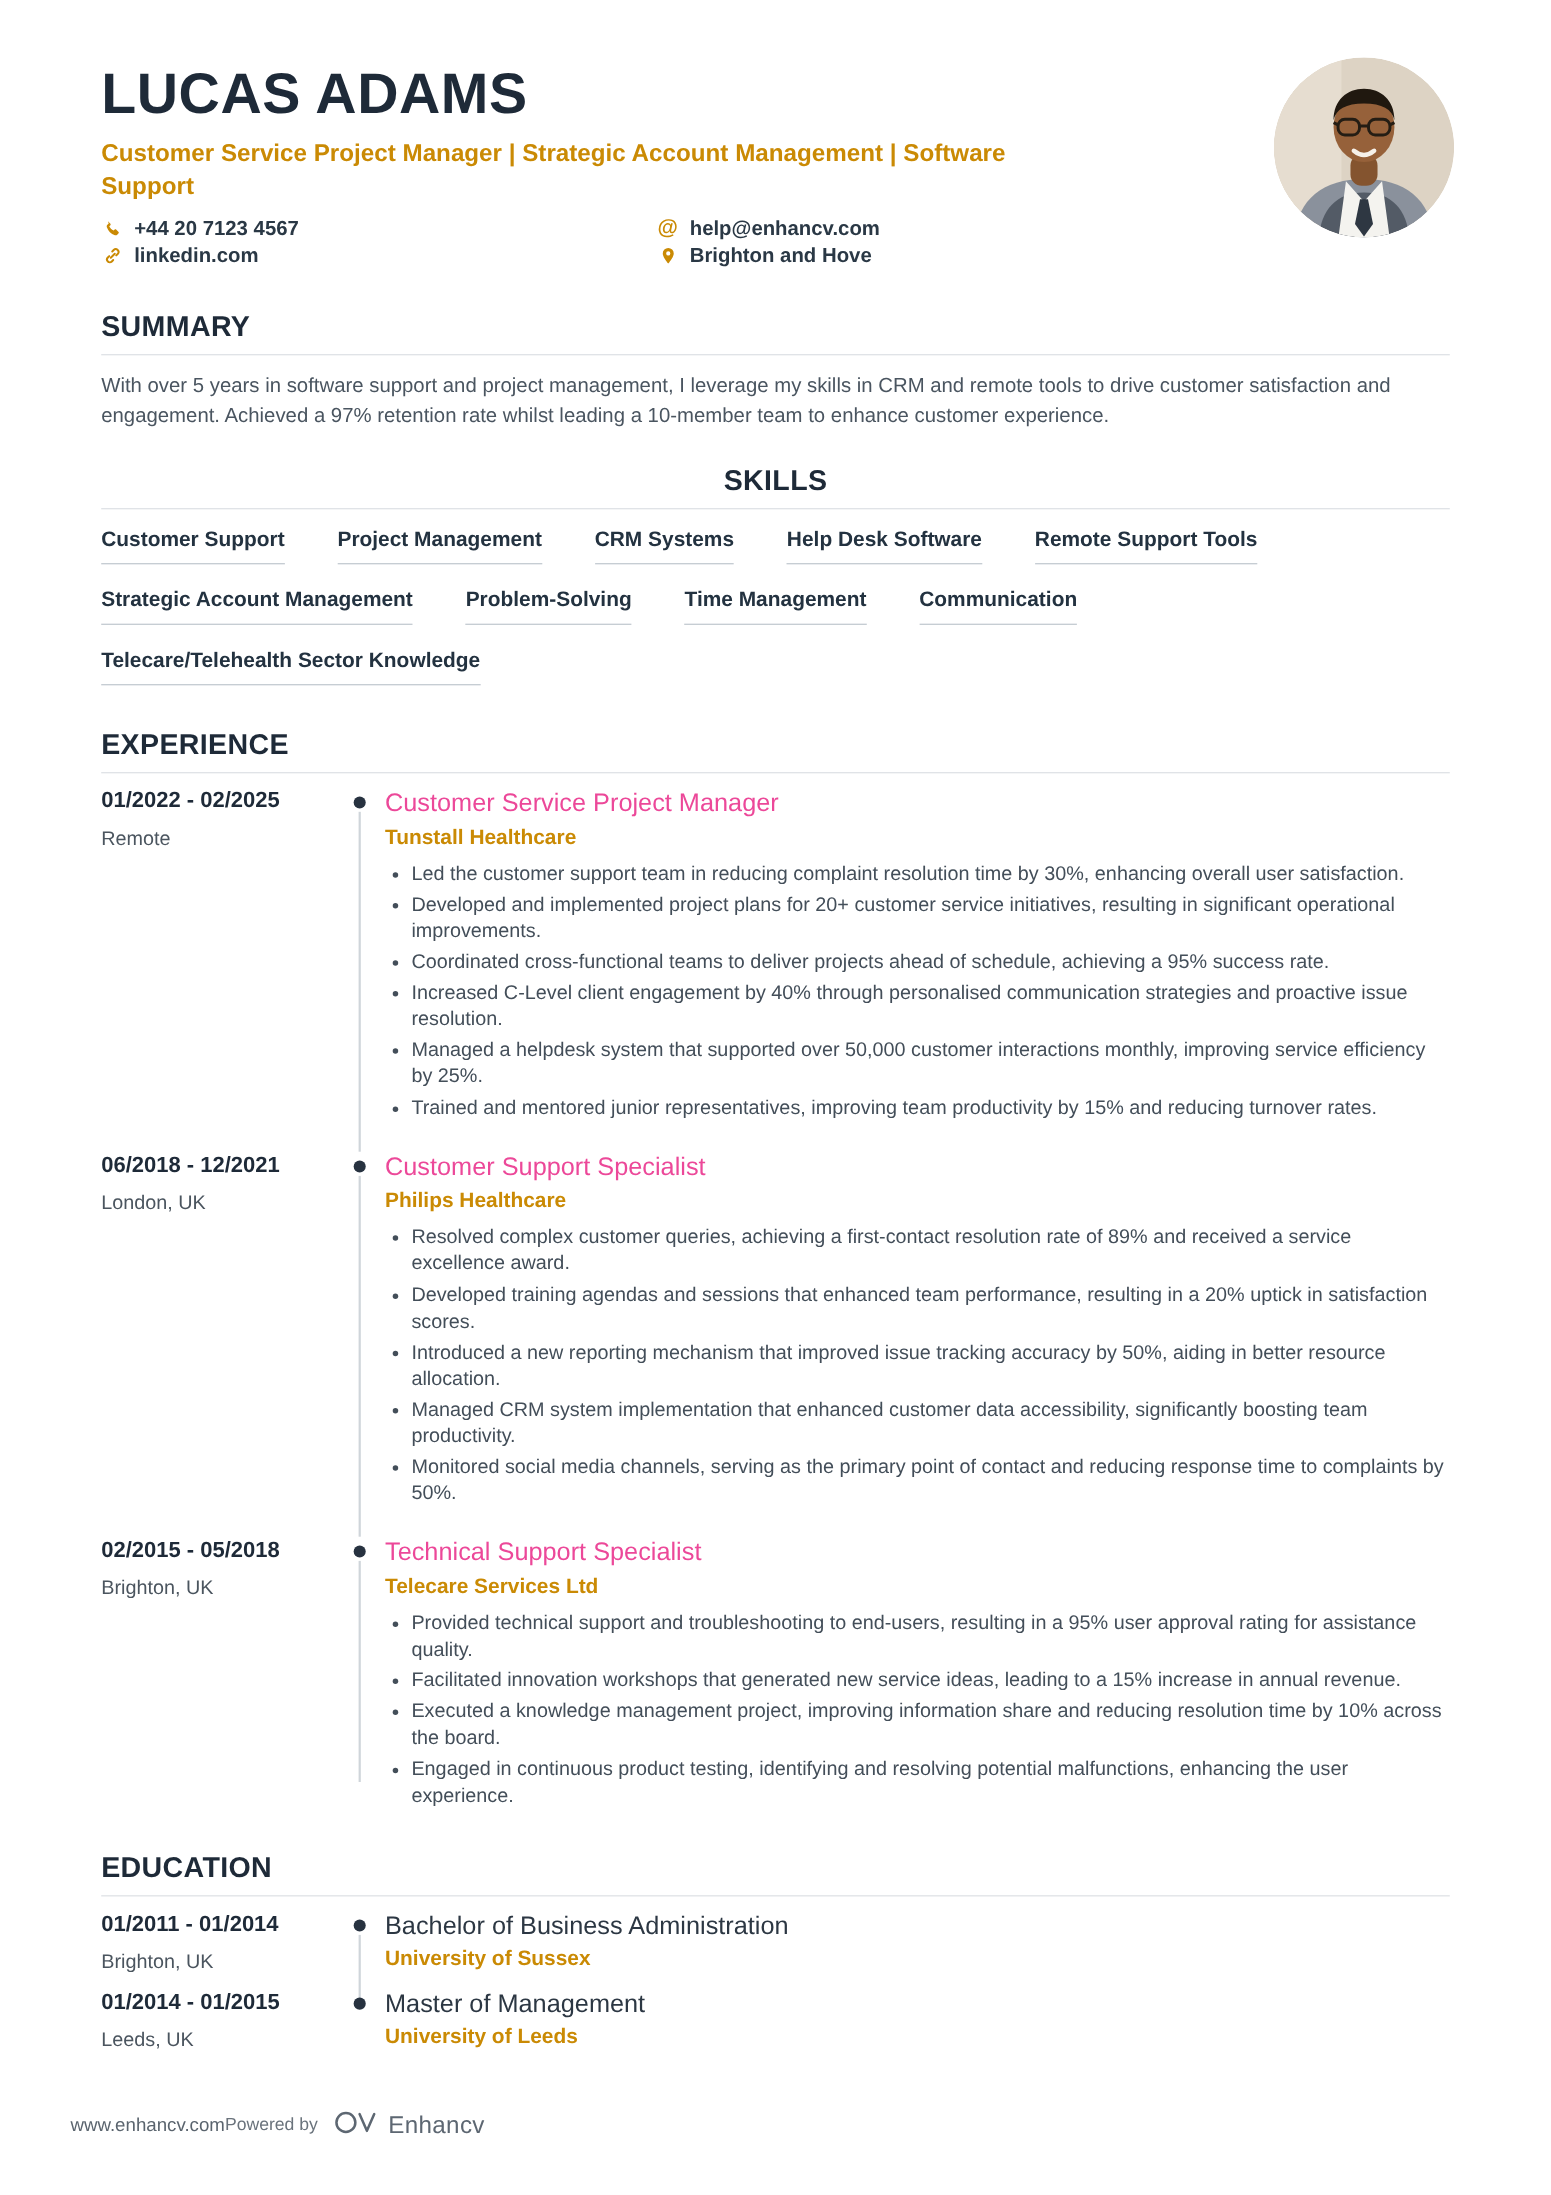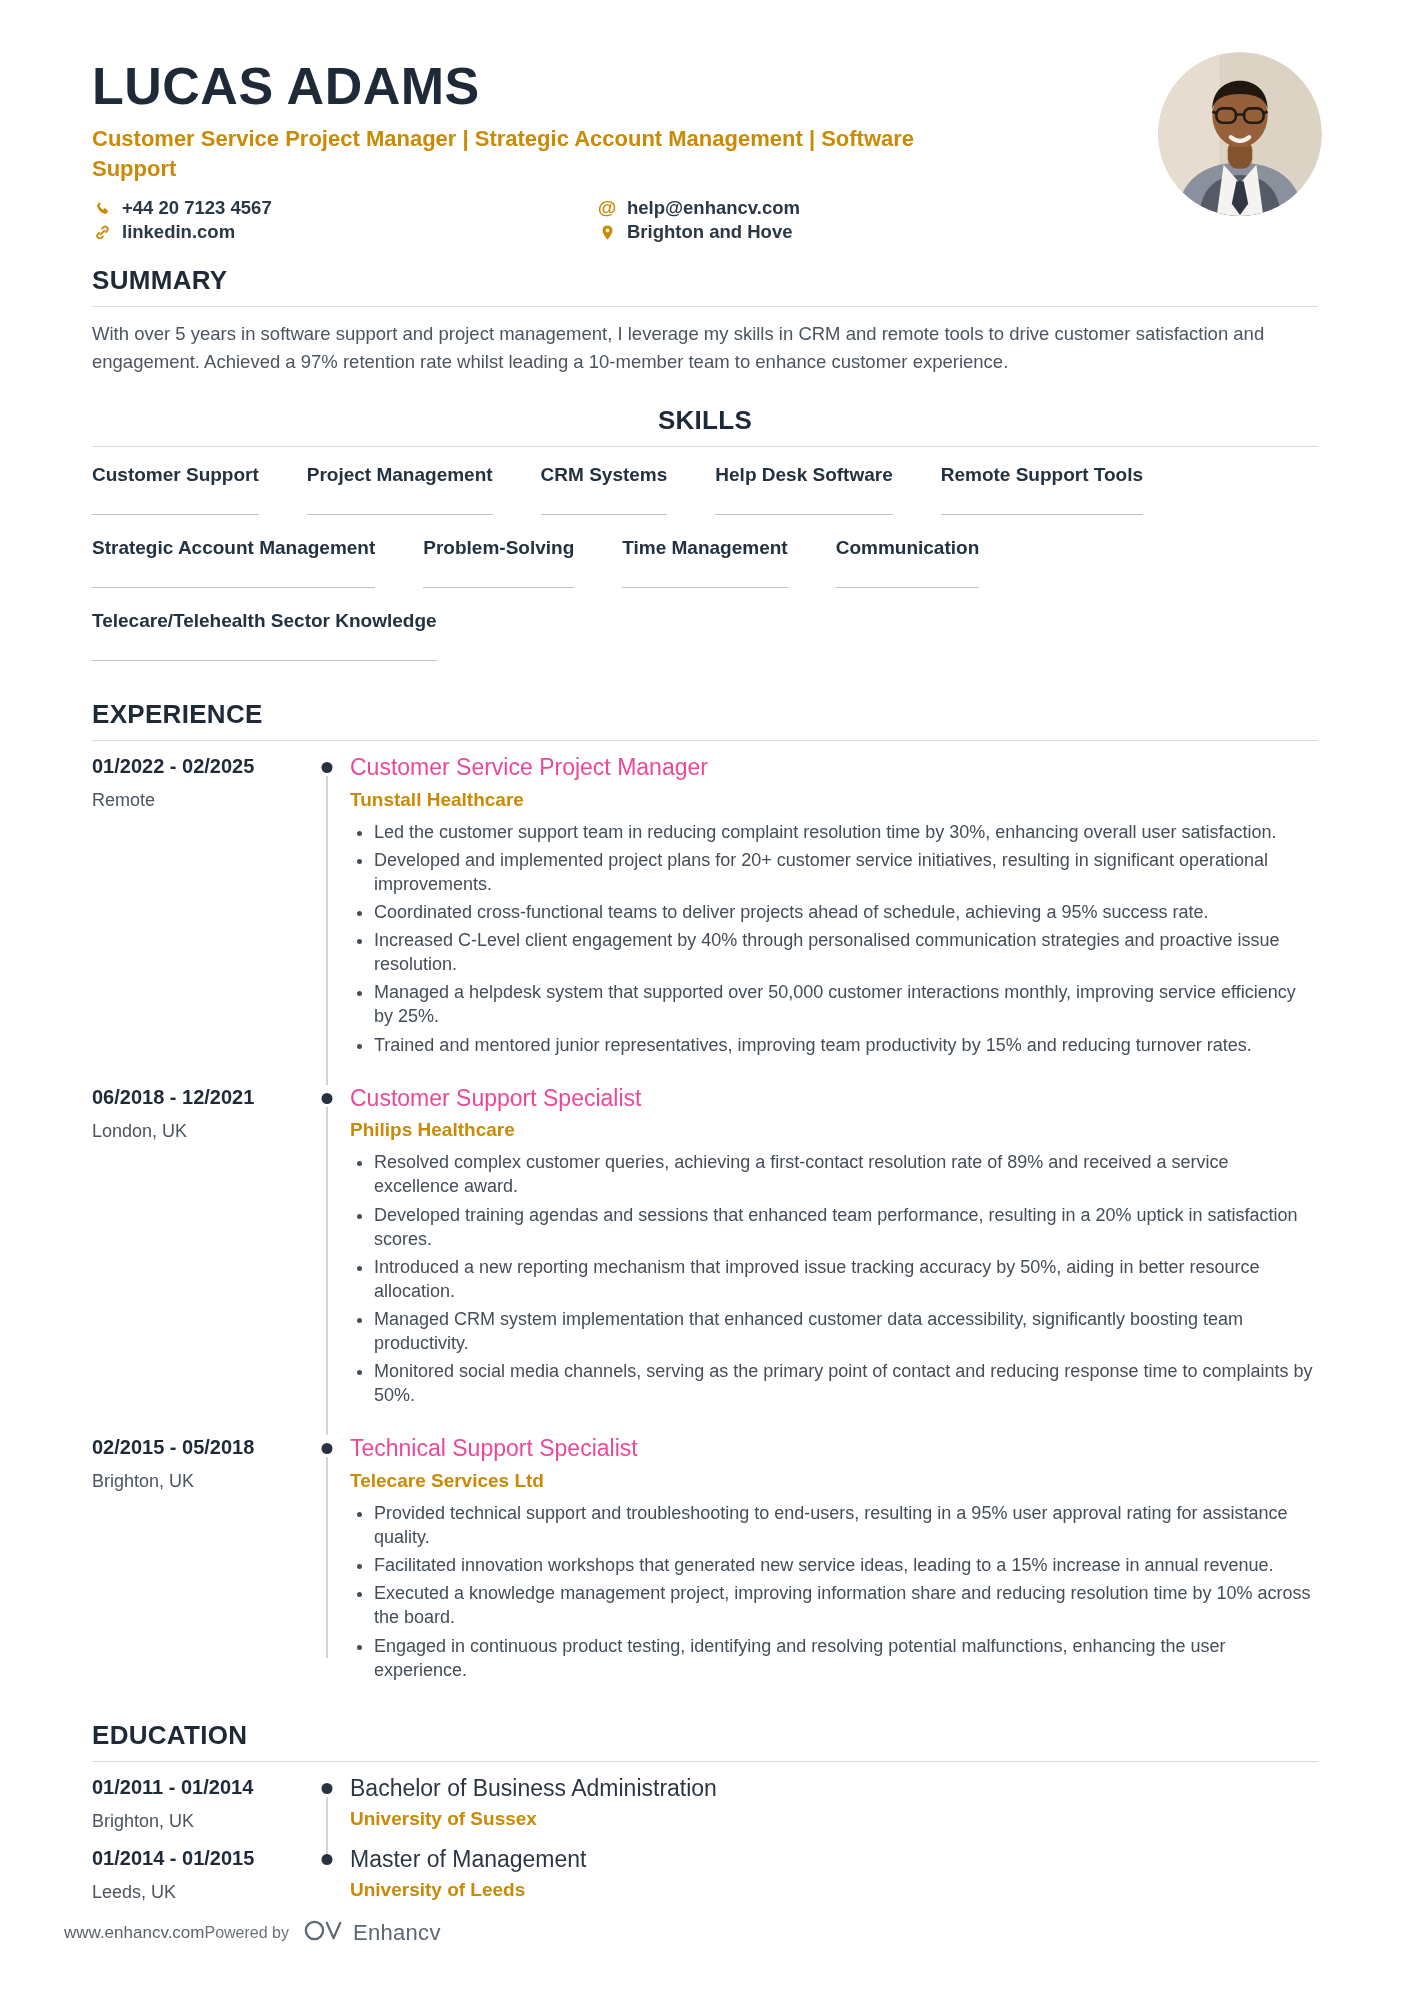--- a/index.html
+++ b/index.html
@@ -17,29 +17,29 @@
   .c-item { display:flex; align-items:center; gap:10px; font-size:18.5px; font-weight:700; color:#2a3845; }
   .c-item .ic { width:20px; height:20px; display:inline-flex; align-items:center; justify-content:center; flex:0 0 20px; }
   .c-item .at { color:#ca8a04; font-weight:700; font-size:19px; }
   .photo { position:absolute; top:52px; right:88px; width:164px; height:164px; border-radius:50%; overflow:hidden; }
 
   
   .sec h2 {
     font-size:26px; font-weight:700; color:#1e2a38; letter-spacing:0.3px;
     padding-bottom:10px; border-bottom:1px solid #d9dde2; margin-bottom:13px;
   }
-  .sec-summary { margin-top:22px; }
+  .sec-summary { margin-top:38px; }
   .sec-skills { margin-top:30px;text-align:center; }
   .sec-experience { margin-top:38px; }
   .sec-education { margin-top:34px; }
   .summary-text { font-size:18.5px; line-height:1.48; color:#4a5560; max-width:1230px; }
 
   
   .skills { display:flex; flex-wrap:wrap; column-gap:48px; row-gap:22px; padding-top:4px; }
-  .skill { font-size:19px; font-weight:700; color:#233240; padding-bottom:28px; border-bottom:1px solid #b9c1c9; }
+  .skill { font-size:19px; font-weight:700; color:#233240; padding-bottom:10px; border-bottom:1px solid #b9c1c9; }
 
   
   .entry { display:grid; grid-template-columns:212px 46px 1fr; margin-bottom:24px; }
   .entry .dates { font-size:20px; font-weight:700; color:#1e2a38; line-height:1.2; }
   .entry .loc { margin-top:12px; font-size:18px; color:#4b555f; }
   .timeline { position:relative; }
   .timeline .dot { position:absolute; left:50%; top:8px; transform:translateX(-50%); width:11px; height:11px; border-radius:50%; background:#273240; }
   .timeline .line { position:absolute; left:50%; top:22px; bottom:-24px; transform:translateX(-50%); width:2px; background:#cfd5da; }
   .entry.last .timeline .line { bottom:28px; }
   .job { font-size:23px; font-weight:400; color:#ec4899; line-height:1.2; }

